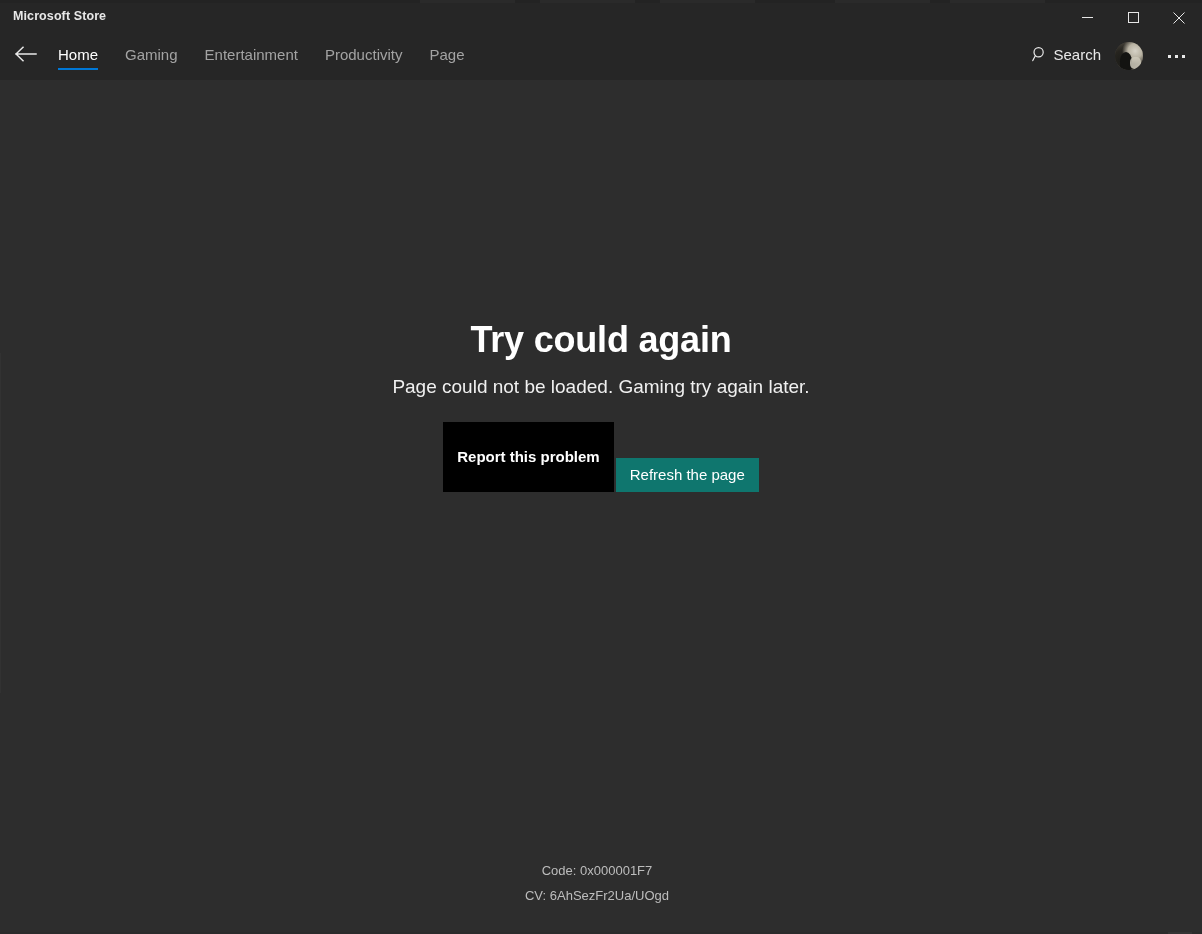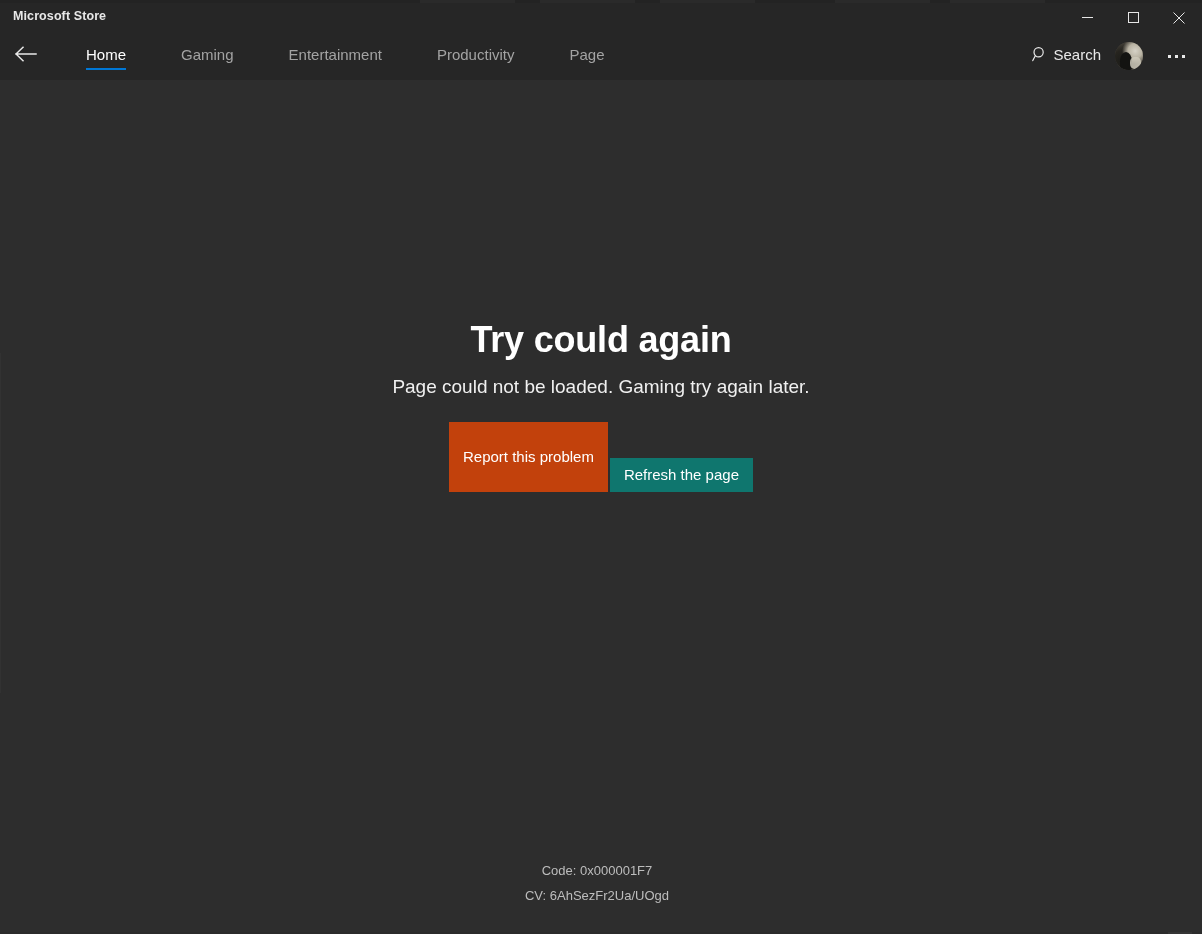--- a/index.html
+++ b/index.html
@@ -97,21 +97,20 @@
   }
   .nav-tab {
     position: relative;
     padding: 14px 0 0 0;
     margin-right: 27px;
     height: 48px;
     box-sizing: border-box;
     font-size: 15px;
     color: #a3a3a3;
     white-space: nowrap;
-    margin-left: 28px;
   }
   .nav-tab.active { color: #ffffff; }
   .nav-tab.active::after {
     content: "";
     position: absolute;
     left: 0;
     bottom: 10px;
     width: 100%;
     height: 2px;
     background: #0078d7;
@@ -237,22 +236,23 @@
     font-family: "Liberation Sans", sans-serif;
     font-size: 15px;
     line-height: 1;
     border: none;
     outline: none;
     padding: 9px 14px 10px 14px;
     cursor: default;
     white-space: nowrap;
   }
   .btn-secondary {
-    background: #c2410c;
+    background: #000000;
     color: #ffffff;
+    font-weight: bold;
   }
   .btn-primary {
     background: #0f766e;
     color: #ffffff;
     margin-top: 36px;
   }
 
   .footer-codes {
     position: absolute;
     left: 0;

